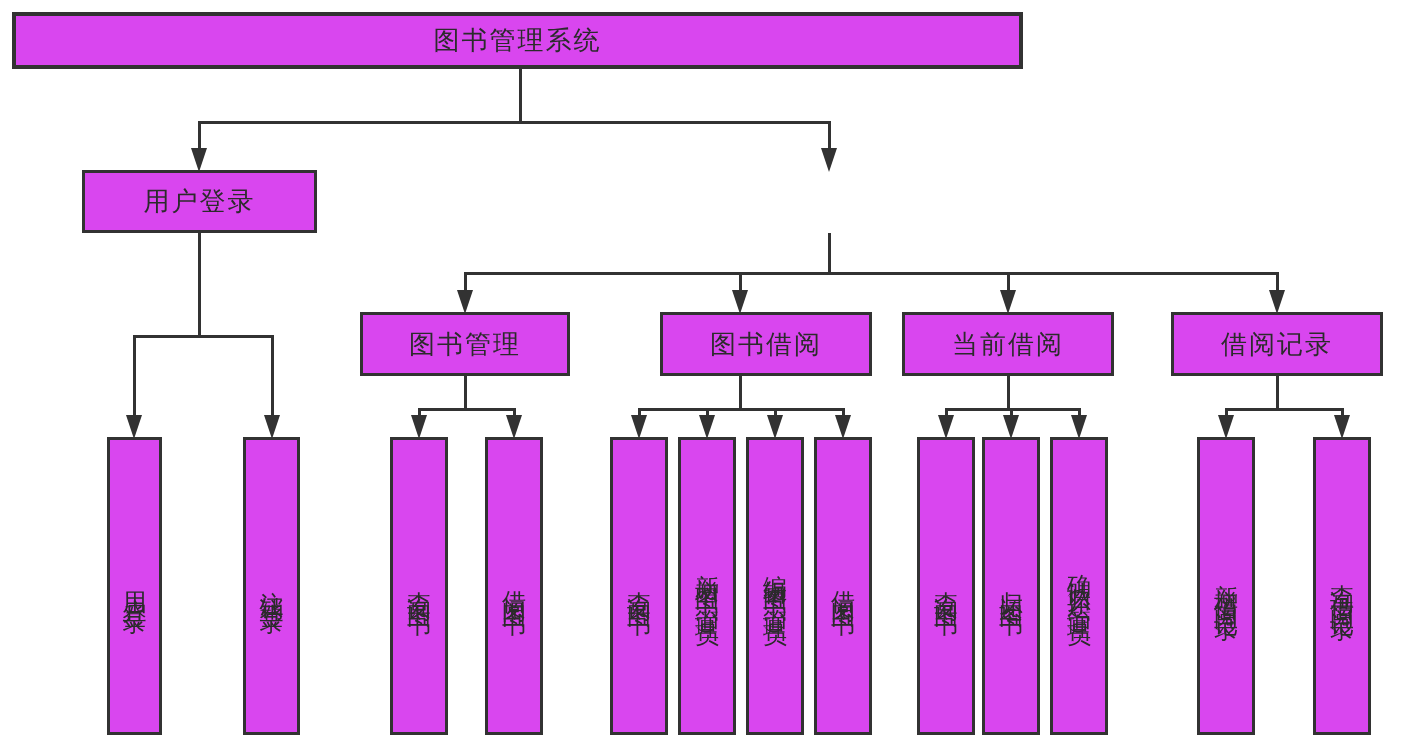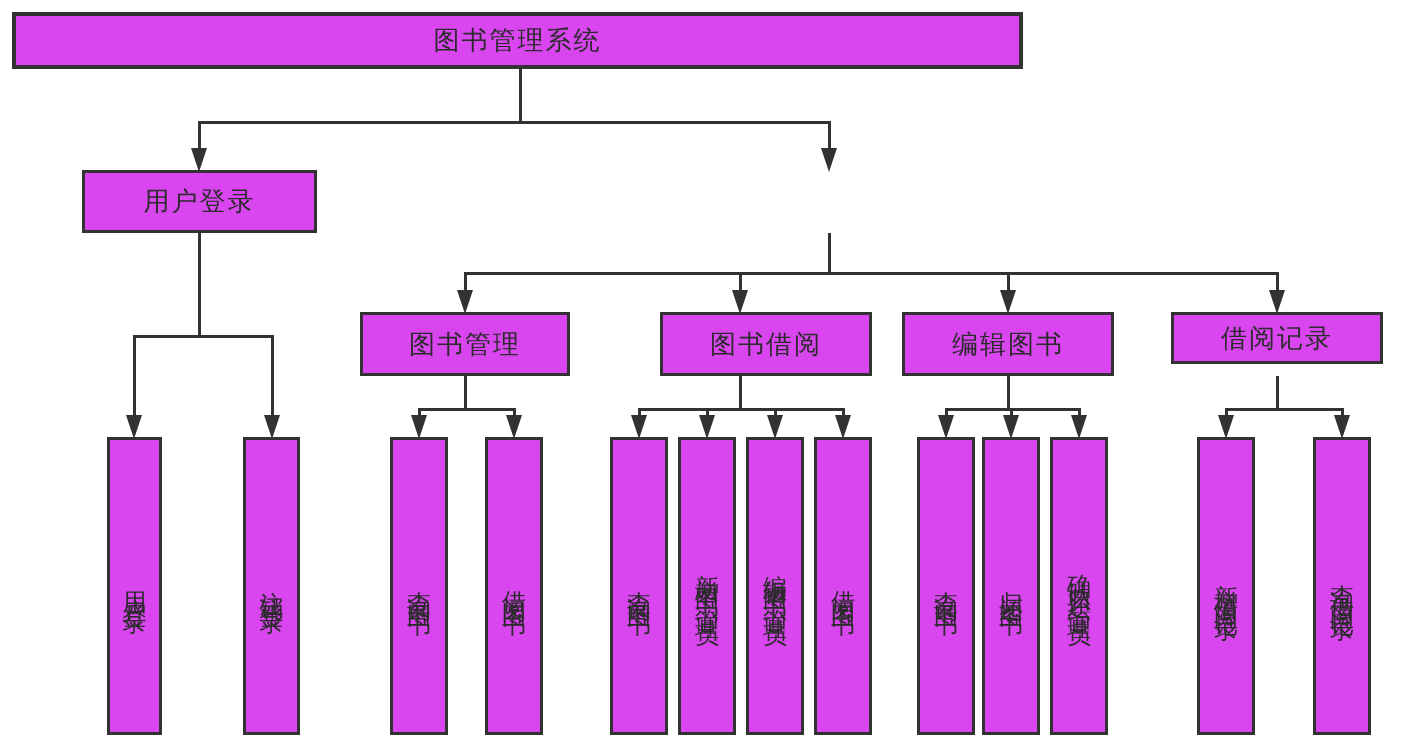--- a/index.html
+++ b/index.html
@@ -124,23 +124,23 @@
     <span>用户登录</span>
   </div>
 
   <div class="node" style="left:360px; top:312px; width:210px; height:64px;">
     <span>图书管理</span>
   </div>
   <div class="node" style="left:634px; top:312px; width:212px; height:64px;margin-left:26px;">
     <span>图书借阅</span>
   </div>
   <div class="node" style="left:902px; top:312px; width:212px; height:64px;">
-    <span>编辑图书</span>
+    <span>当前借阅</span>
   </div>
-  <div class="node" style="left:1171px; top:312px; width:212px; height:52px;">
+  <div class="node" style="left:1171px; top:312px; width:212px; height:64px;">
     <span>借阅记录</span>
   </div>
 
   <div class="node vnode" style="left:107px; top:437px; width:55px; height:298px;">
     <span class="vtext">用户登录</span>
   </div>
   <div class="node vnode" style="left:243px; top:437px; width:57px; height:298px;">
     <span class="vtext">注销登录</span>
   </div>
 

